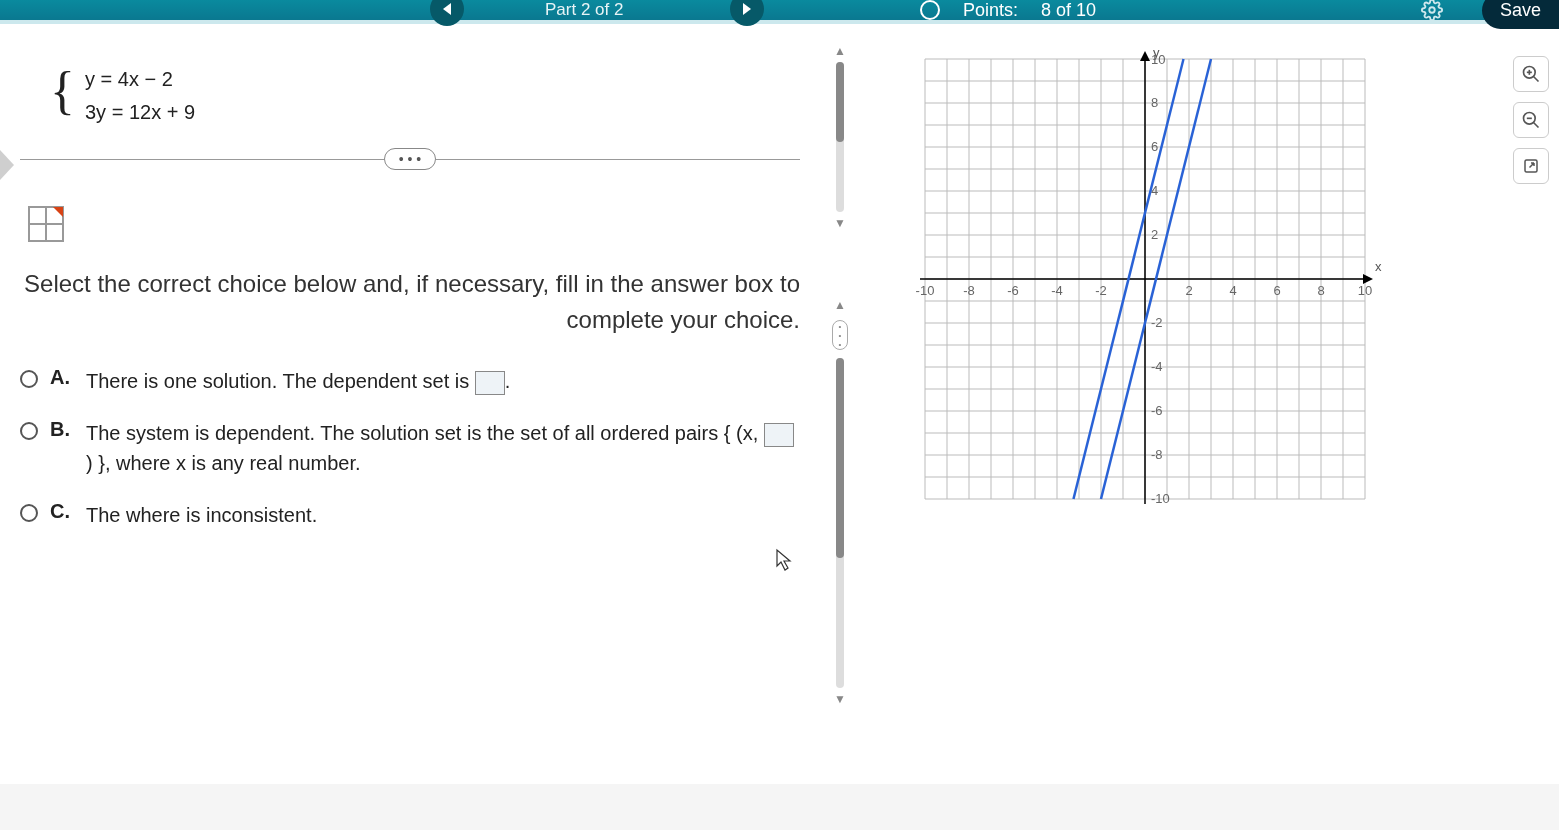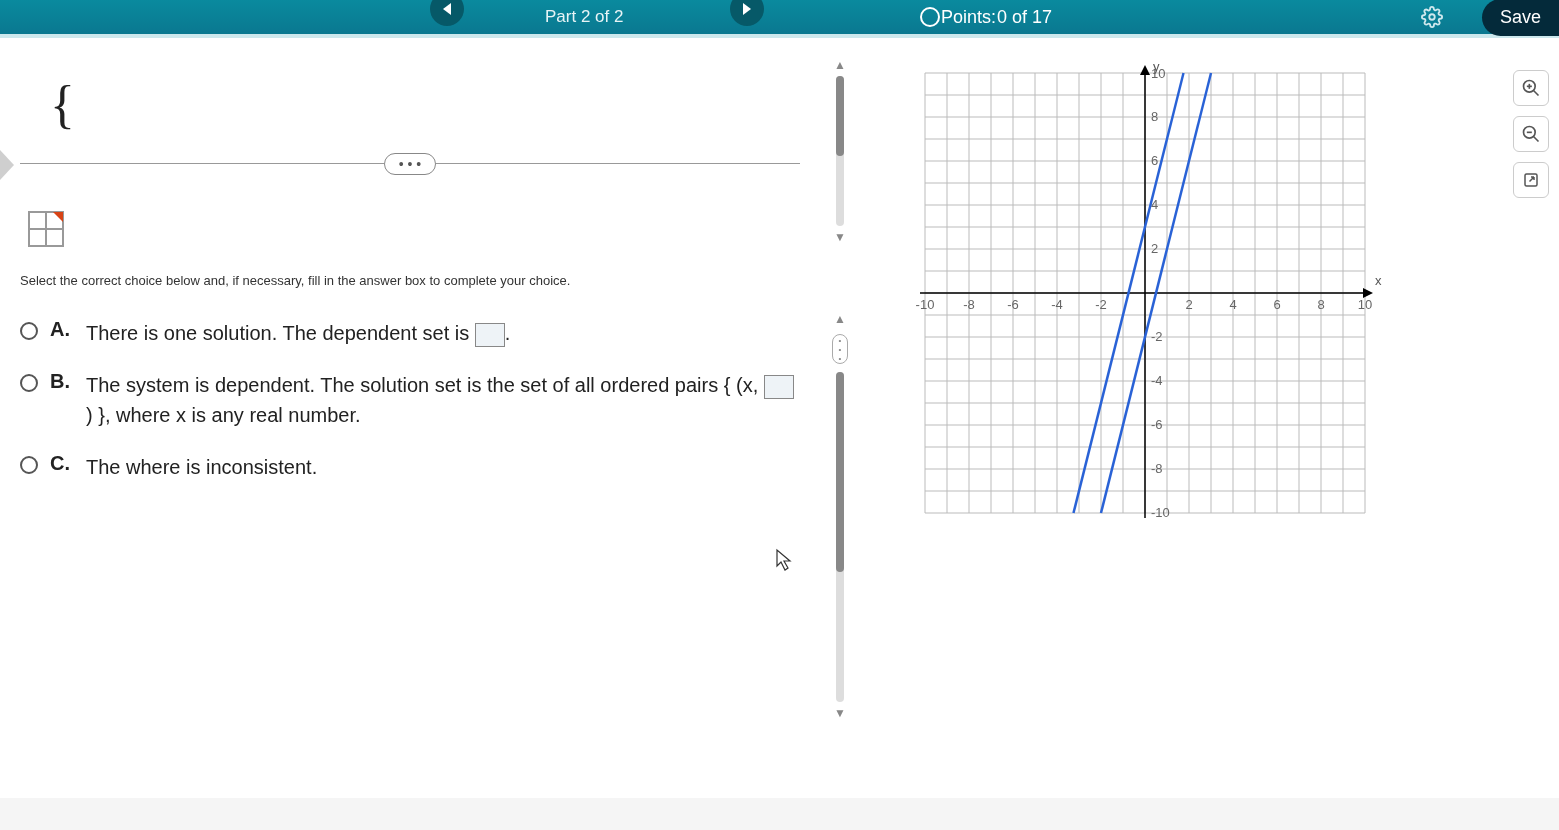--- a/index.html
+++ b/index.html
@@ -5,21 +5,21 @@
     * { margin: 0; padding: 0; box-sizing: border-box; }
     body {
       font-family: Arial, Helvetica, sans-serif;
       background: #f5f5f5;
       width: 1559px;
       height: 830px;
       overflow: hidden;
     }
     .top-bar {
       background: linear-gradient(#0a8a9e, #0a7890);
-      height: 38px;
+      height: 24px;
       display: flex;
       align-items: center;
       color: #fff;
       position: relative;
       border-bottom: 4px solid #cce8ed;
     }
     .part-label {
       position: absolute;
       left: 545px;
       font-size: 17px;
@@ -42,21 +42,21 @@
       border-top: 6px solid transparent;
       border-bottom: 6px solid transparent;
     }
     .chev-l { border-right: 8px solid #fff; }
     .chev-r { border-left: 8px solid #fff; }
     .points-wrap {
       position: absolute;
       left: 920px;
       display: flex;
       align-items: center;
-      gap: 1px;
+      gap: 23px;
       font-size: 18px;
       font-weight: 500;
     }
     .points-icon {
       width: 20px; height: 20px;
       border: 2px solid #fff;
       border-radius: 50%;
     }
     .settings-icon {
       position: absolute;
@@ -142,24 +142,25 @@
     .grid-tool div { border: 1px solid #999; }
     .grid-corner {
       position: absolute;
       width: 0; height: 0;
       top: 0; right: 0;
       border-style: solid;
       border-width: 0 10px 10px 0;
       border-color: transparent #d84315 transparent transparent;
     }
     .instruction {
-      font-size: 13px;
+      font-size: 24px;
       color: #333;
       line-height: 1.5;
       margin-bottom: 28px;
+      text-align: right;
     }
     .choice {
       display: flex;
       gap: 12px;
       margin-bottom: 22px;
       font-size: 20px;
       color: #222;
     }
     .radio {
       width: 18px; height: 18px;
@@ -258,38 +259,42 @@
   <div class="nav-btn nav-left">
     <div class="chevron chev-l"></div>
   </div>
   <div class="part-label">Part 2 of 2</div>
   <div class="nav-btn nav-right">
     <div class="chevron chev-r"></div>
   </div>
   <div class="points-wrap">
     <div class="points-icon"></div>
     <span>Points:</span>
-    <span>0 of 17</span>
+    <span>8 of 10</span>
   </div>
   <div class="settings-icon">
     <svg width="22" height="22" viewBox="0 0 24 24" fill="none" stroke="#cfe8ed" stroke-width="2">
       <circle cx="12" cy="12" r="3"></circle>
       <path d="M19.4 15a1.65 1.65 0 0 0 .33 1.82l.06.06a2 2 0 1 1-2.83 2.83l-.06-.06a1.65 1.65 0 0 0-1.82-.33 1.65 1.65 0 0 0-1 1.51V21a2 2 0 1 1-4 0v-.09a1.65 1.65 0 0 0-1-1.51 1.65 1.65 0 0 0-1.82.33l-.06.06a2 2 0 1 1-2.83-2.83l.06-.06a1.65 1.65 0 0 0 .33-1.82 1.65 1.65 0 0 0-1.51-1H3a2 2 0 1 1 0-4h.09a1.65 1.65 0 0 0 1.51-1 1.65 1.65 0 0 0-.33-1.82l-.06-.06a2 2 0 1 1 2.83-2.83l.06.06a1.65 1.65 0 0 0 1.82.33h0a1.65 1.65 0 0 0 1-1.51V3a2 2 0 1 1 4 0v.09a1.65 1.65 0 0 0 1 1.51h0a1.65 1.65 0 0 0 1.82-.33l.06-.06a2 2 0 1 1 2.83 2.83l-.06.06a1.65 1.65 0 0 0-.33 1.82v0a1.65 1.65 0 0 0 1.51 1H21a2 2 0 1 1 0 4h-.09a1.65 1.65 0 0 0-1.51 1z"></path>
     </svg>
   </div>
   <div class="save-btn">Save</div>
 </div>
 
 <div class="content">
   <div class="left-edge"></div>
 
   <div class="question-col">
 
     <div class="system-eq">
       <div class="brace">{</div>
+      <div class="eq-lines">
+        <div>y = 4x − 2</div>
+        <div>3y = 12x + 9</div>
+      </div>
     </div>
 
     <div class="divider-wrap">
       <div class="divider-line"></div>
       <div class="dots-pill">• • •</div>
       <div class="divider-line"></div>
     </div>
 
     <div class="grid-tool">
       <div></div>

